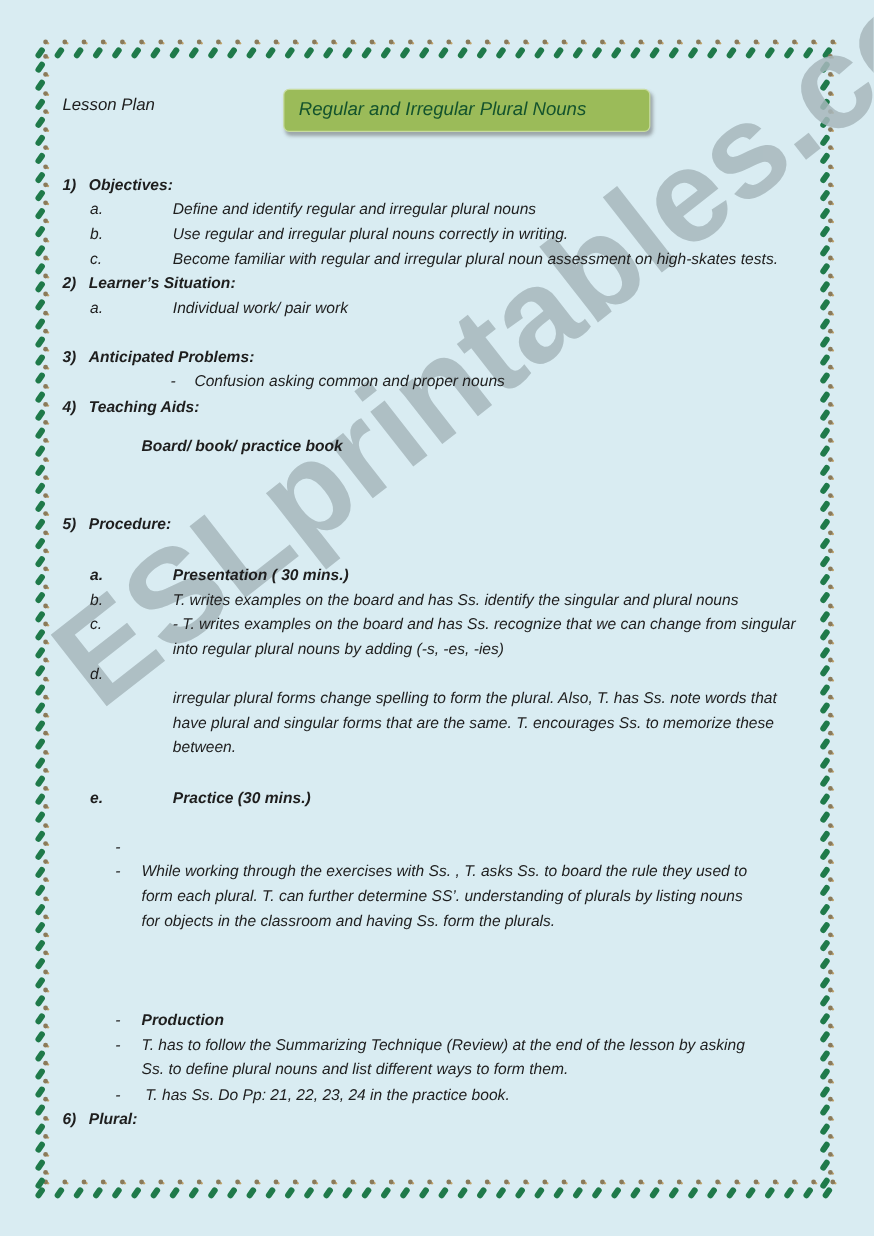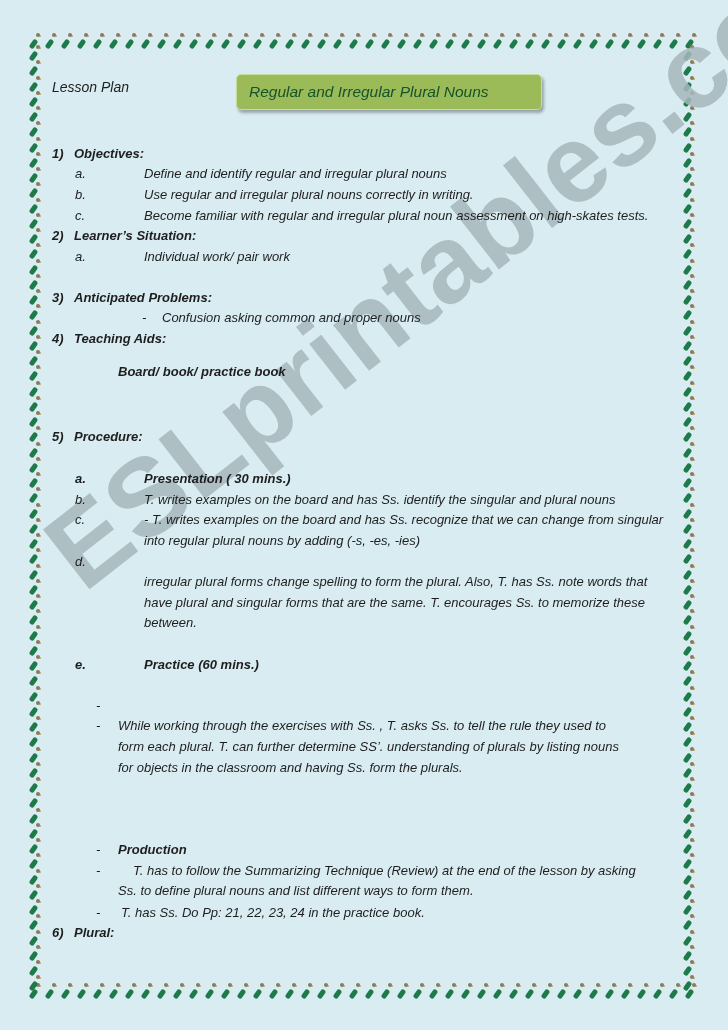--- a/index.html
+++ b/index.html
@@ -330,32 +330,32 @@
     <div class="line sub-letter" style="top:510px">c.</div>
     <div class="line sub-text" style="top:510px">- T. writes examples on the board and has Ss. recognize that we can change from singular</div>
     <div class="line sub-text" style="top:531px">into regular plural nouns by adding (-s, -es, -ies)</div>
 
     <div class="line sub-letter" style="top:552px">d.</div>
     <div class="line sub-text" style="top:572px">irregular plural forms change spelling to form the plural. Also, T. has Ss. note words that</div>
     <div class="line sub-text" style="top:593px">have plural and singular forms that are the same. T. encourages Ss. to memorize these</div>
     <div class="line sub-text" style="top:613px">between.</div>
 
     <div class="line bold sub-letter" style="top:655px">e.</div>
-    <div class="line bold sub-text" style="top:655px">Practice (60 mins.)</div>
+    <div class="line bold sub-text" style="top:655px">Practice (30 mins.)</div>
 
     <div class="line dash" style="top:696px;left:96px">-</div>
     <div class="line dash" style="top:716px;left:96px">-</div>
-    <div class="line" style="top:716px;left:118px">While working through the exercises with Ss. , T. asks Ss. to tell the rule they used to</div>
+    <div class="line" style="top:716px;left:118px">While working through the exercises with Ss. , T. asks Ss. to board the rule they used to</div>
     <div class="line" style="top:758px;left:118px">for objects in the classroom and having Ss. form the plurals.</div>
     <div class="line" style="top:737px;left:118px">form each plural. T. can further determine SS’. understanding of plurals by listing nouns</div>
 
     <div class="line dash" style="top:840px;left:96px">-</div>
     <div class="line bold" style="top:840px;left:118px">Production</div>
     <div class="line dash" style="top:861px;left:96px">-</div>
-    <div class="line" style="top:861px;left:133px">T. has to follow the Summarizing Technique (Review) at the end of the lesson by asking</div>
+    <div class="line" style="top:861px;left:118px">T. has to follow the Summarizing Technique (Review) at the end of the lesson by asking</div>
     <div class="line" style="top:881px;left:118px">Ss. to define plural nouns and list different ways to form them.</div>
     <div class="line dash" style="top:903px;left:96px">-</div>
     <div class="line" style="top:903px;left:121px">T. has Ss. Do Pp:  21, 22, 23, 24  in the practice book.</div>
 
     <div class="line bold num" style="top:923px">6)</div>
     <div class="line bold h" style="top:923px">Plural:</div>
   </div>
 </div>
 
 </body></html>

